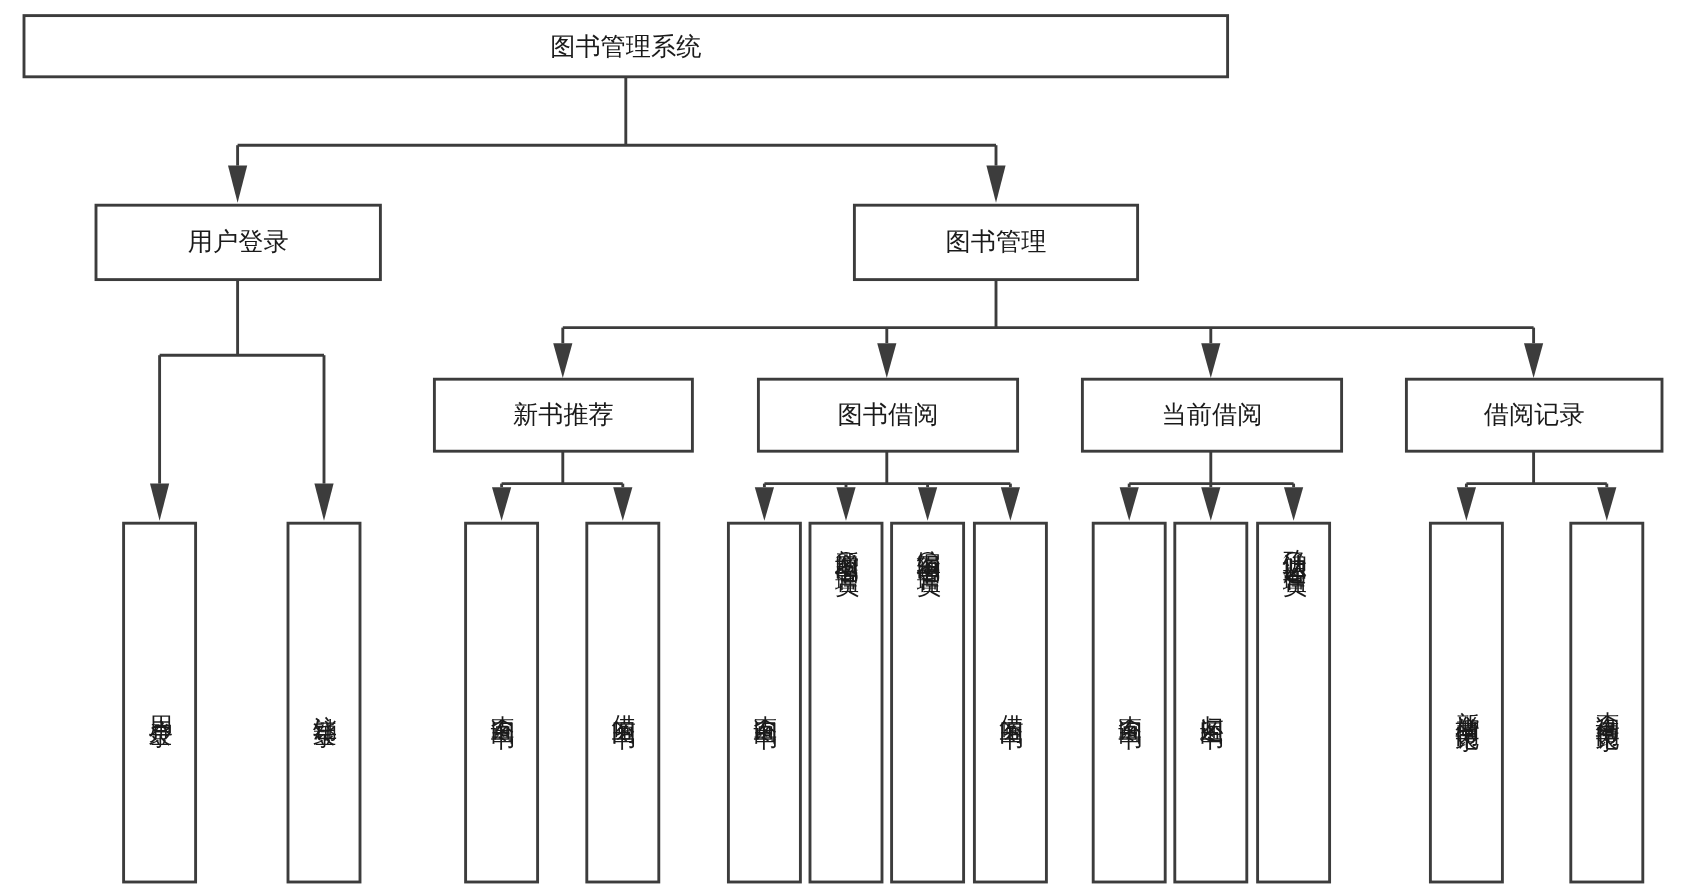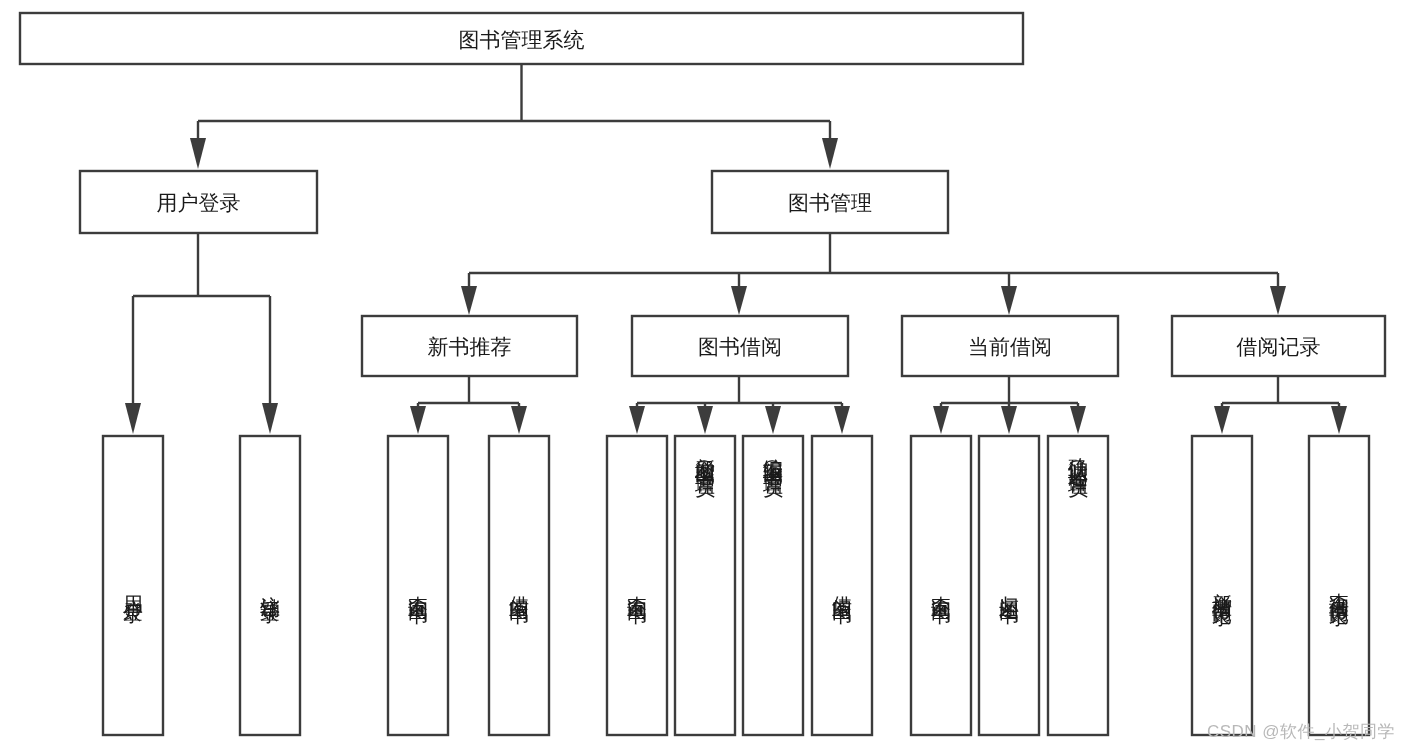--- a/index.html
+++ b/index.html
@@ -242,15 +242,14 @@
     <span class="leaf-label" style="margin-top:6px;">确认归还（管理员）</span>
   </div>
 
   <div class="leaf-label-wrap" style="left:1192px; top:436px; width:60px; height:299px;">
     <span class="leaf-label">新增借阅记录</span>
   </div>
   <div class="leaf-label-wrap" style="left:1309px; top:436px; width:60px; height:299px;">
     <span class="leaf-label">查询借阅记录</span>
   </div>
 
-  <div class="watermark">CSDN @软件_小贺同学</div>
 
 </div>
 
 </body></html>

